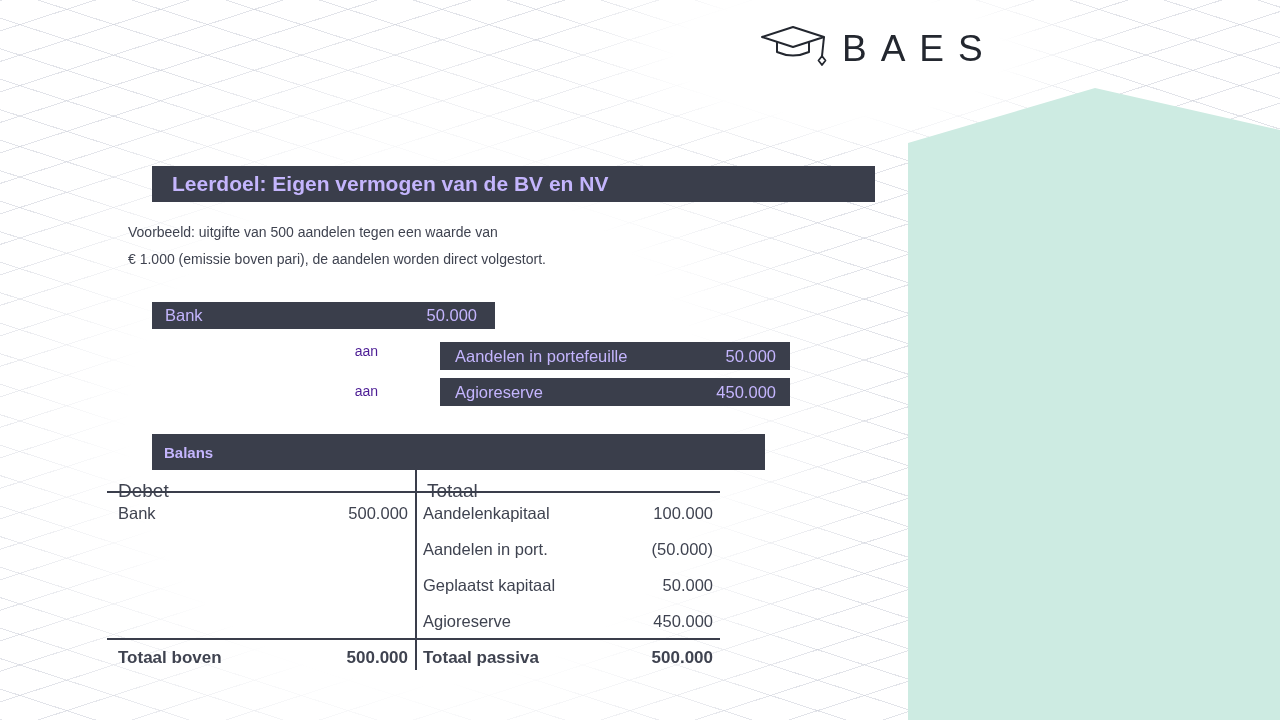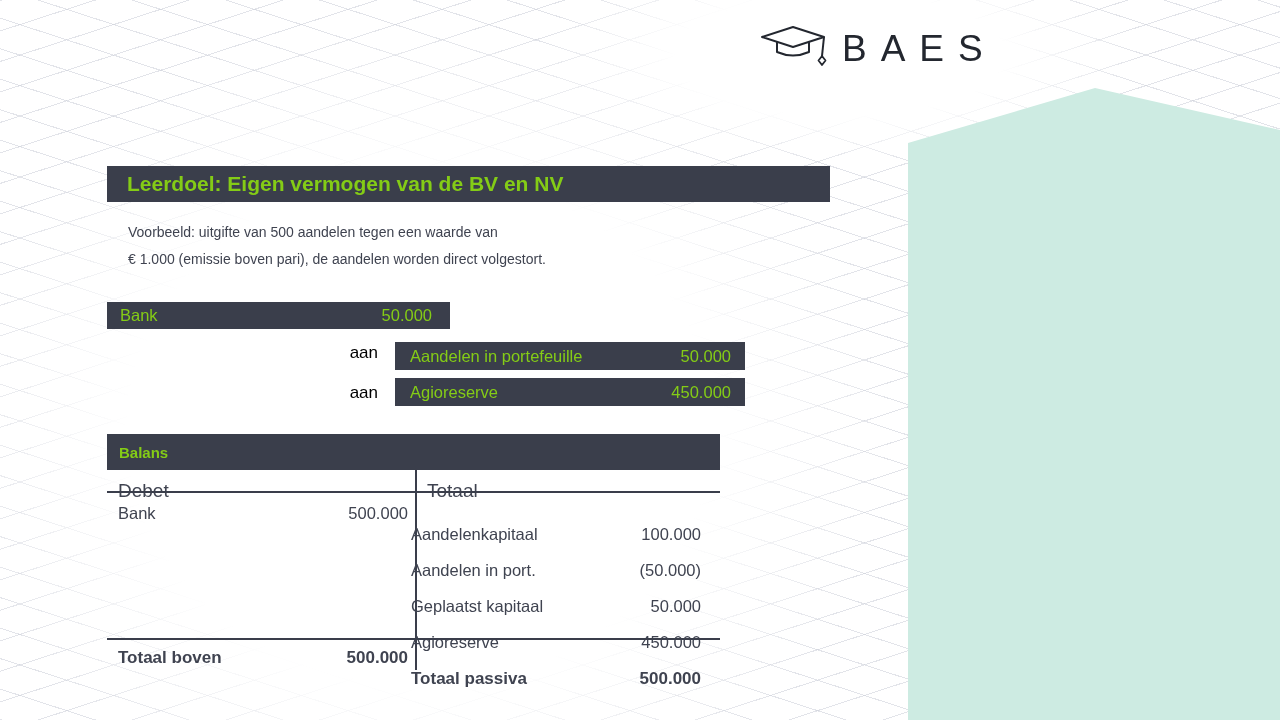--- a/index.html
+++ b/index.html
@@ -34,21 +34,21 @@
   .content { position:absolute; inset:0; z-index:2; }
 
   
   .logo { position:absolute; left:758px; top:22px; display:flex; align-items:center; }
   .logo svg { display:block; }
   .logo-text {
     font-size:37px; letter-spacing:14px; color:#23272f; margin-left:12px;
     font-weight:400; line-height:1;
   }
 
-  .dark-bar { background:#3a3e4b; color:#84cc16; box-sizing:border-box; }
+  .dark-bar { background:#3a3e4b; color:#c4b5fd; box-sizing:border-box;margin-left:45px; }
 
   
   .title-bar {
     position:absolute; left:107px; top:166px; width:723px; height:36px;
     display:flex; align-items:center; padding-left:20px;
     font-size:21px; font-weight:bold;
   }
 
   .desc {
     position:absolute; left:128px; top:219px; width:720px;
@@ -58,42 +58,42 @@
   
   .j-bar {
     position:absolute; display:flex; align-items:center;
     justify-content:space-between; font-size:16.5px;
   }
   .j-bar-debit  { left:107px; top:302px; width:343px; height:27px; padding:0 18px 0 13px; }
   .j-bar-credit1{ left:395px; top:342px; width:350px; height:28px; padding:0 14px 0 15px; }
   .j-bar-credit2{ left:395px; top:378px; width:350px; height:28px; padding:0 14px 0 15px; }
   .aan {
     position:absolute; left:330px; width:48px; text-align:right;
-    font-size:17px; color:#000000;
+    font-size:14px; color:#4c1d95;
   }
   .aan-1 { top:343px; } .aan-2 { top:383px; }
 
   
   .balans-head {
     position:absolute; left:107px; top:434px; width:613px; height:36px;
     display:flex; align-items:center; padding-left:12px;
     font-size:15px; font-weight:bold;
   }
   .bal-table { position:absolute; left:107px; top:460px; width:613px; height:214px; }
   .bal-divider { position:absolute; left:308px; top:2px; width:2px; height:208px; background:#3a3e4b; }
   .bal-rule { position:absolute; left:0; width:613px; height:2px; background:#3a3e4b; }
   .rule-head { top:31px; } .rule-total { top:178px; }
   .bal-colhead { position:absolute; top:20px; font-size:19px; font-weight:normal; }
   .colhead-debet { left:11px; } .colhead-credit { left:320px; }
   .bal-cell {
     position:absolute; width:290px; height:26px;
     display:flex; align-items:center; justify-content:space-between;
     font-size:16.5px;
   }
-  .cell-left { left:11px; } .cell-right { left:304px;margin-top:21px; }
+  .cell-left { left:11px; } .cell-right { left:316px; }
   .row-y0 { top:40px; } .row-y1 { top:76px; } .row-y2 { top:112px;text-align:right; } .row-y3 { top:148px; }
   .bal-total { top:185px; font-weight:bold; font-size:17px; }
 </style>
 </head>
 <body>
 
 <div class="pattern"></div>
 <div class="pattern-mask"></div>
 <div class="green-shape"></div>
 

